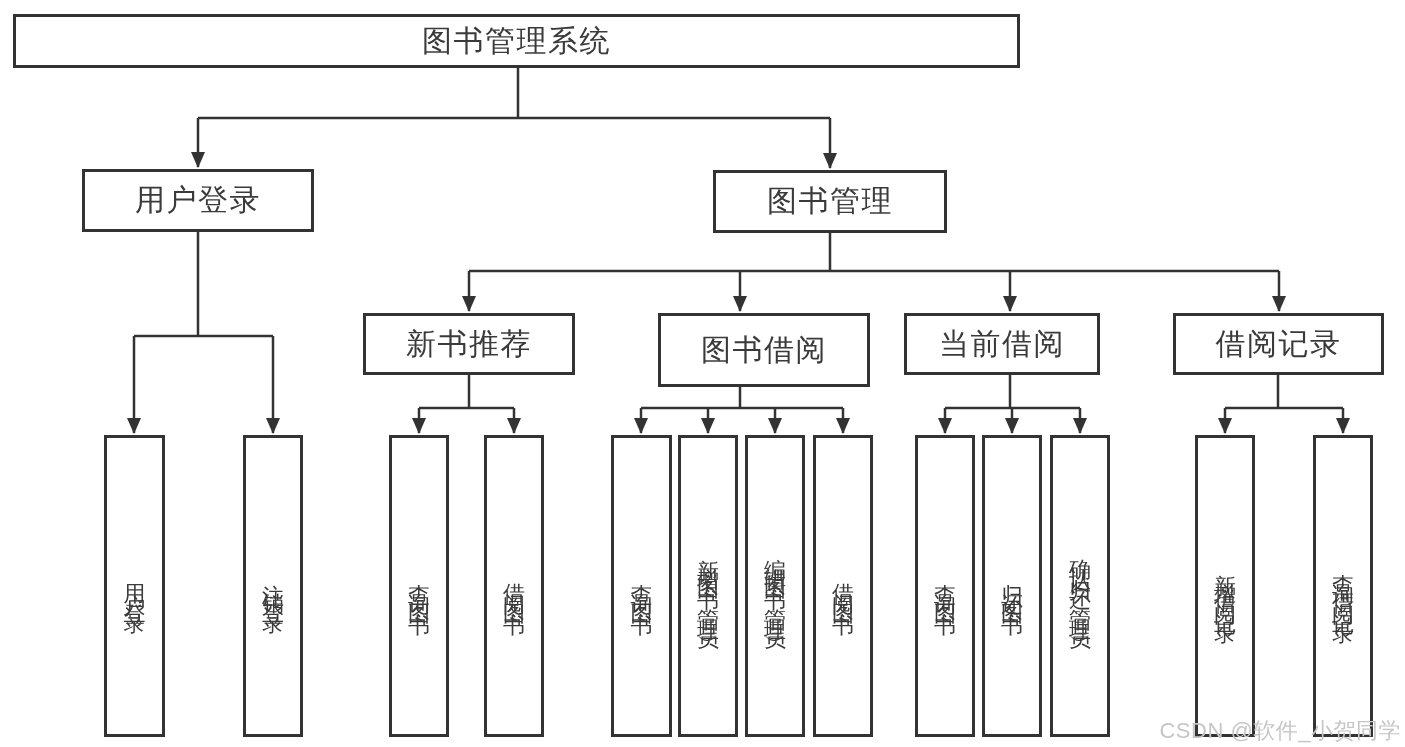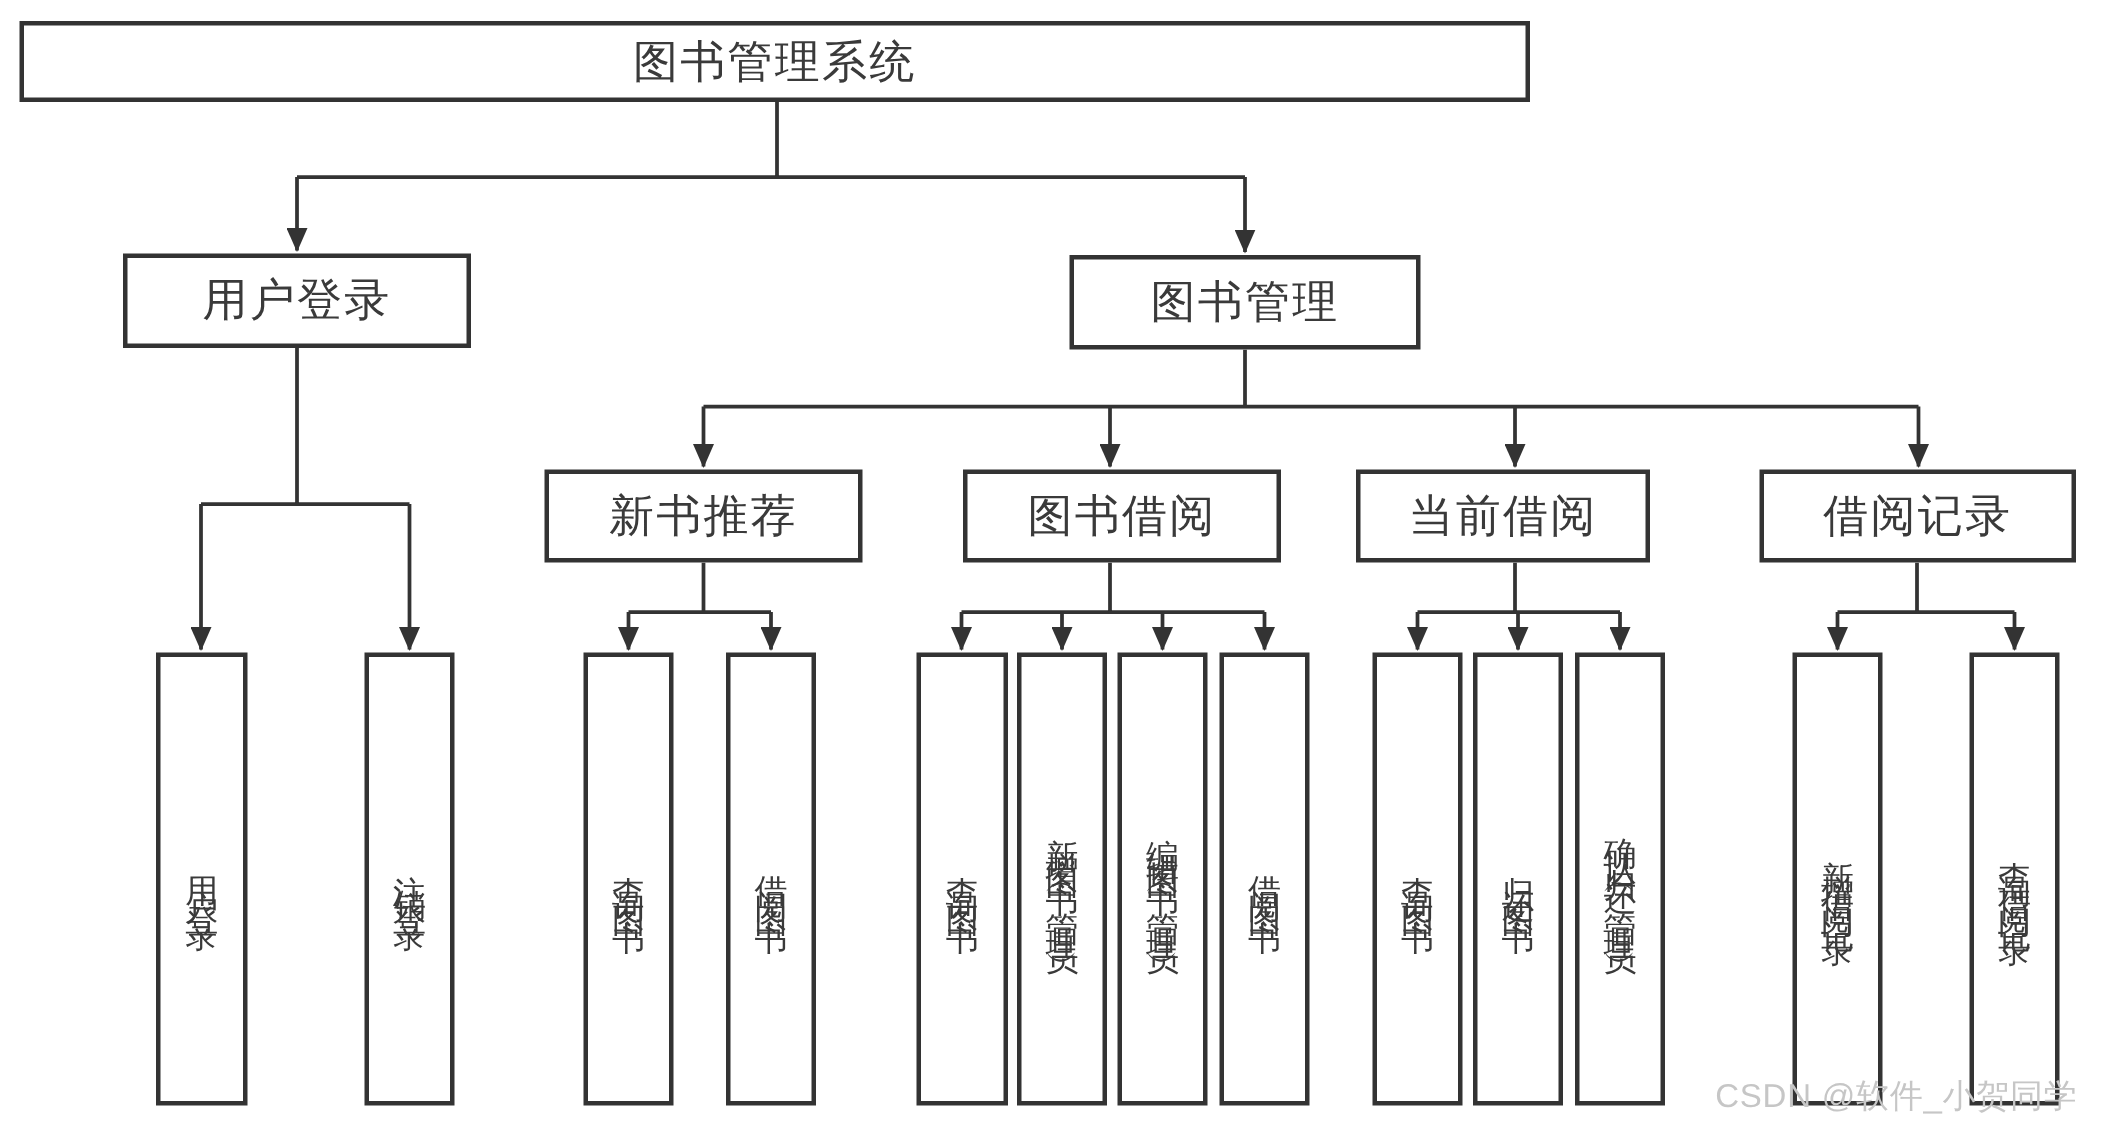--- a/index.html
+++ b/index.html
@@ -41,21 +41,21 @@
     writing-mode: vertical-rl;
     text-orientation: mixed;
     font-size: 22px;
     color: #3a3a3a;
     letter-spacing: 10px;
     white-space: nowrap;
   }
   .watermark {
     position: absolute;
     top: 716px;
-    right: 20px;
+    right: 4px;
     font-size: 22px;
     color: #c6c6c6;
     letter-spacing: 0.5px;
     z-index: 3;
     white-space: nowrap;
     margin-left: 36px;
   }
 </style>
 </head>
 <body>
@@ -112,21 +112,21 @@
   <div class="box" style="left:82px; top:169px; width:232px; height:63px;">
     <span class="hlabel">用户登录</span>
   </div>
   <div class="box" style="left:363px; top:313px; width:212px; height:62px;">
     <span class="hlabel">新书推荐</span>
   </div>
 
   <div class="box" style="left:713px; top:170px; width:234px; height:63px;">
     <span class="hlabel">图书管理</span>
   </div>
-  <div class="box" style="left:642px; top:313px; width:212px; height:62px;">
+  <div class="box" style="left:658px; top:313px; width:212px; height:74px;">
     <span class="hlabel">图书借阅</span>
   </div>
   <div class="box" style="left:904px; top:313px; width:196px; height:62px;">
     <span class="hlabel">当前借阅</span>
   </div>
   <div class="box" style="left:1173px; top:313px; width:211px; height:62px;">
     <span class="hlabel">借阅记录</span>
   </div>
 
   <div class="box" style="left:104px; top:435px; width:61px; height:302px;">

